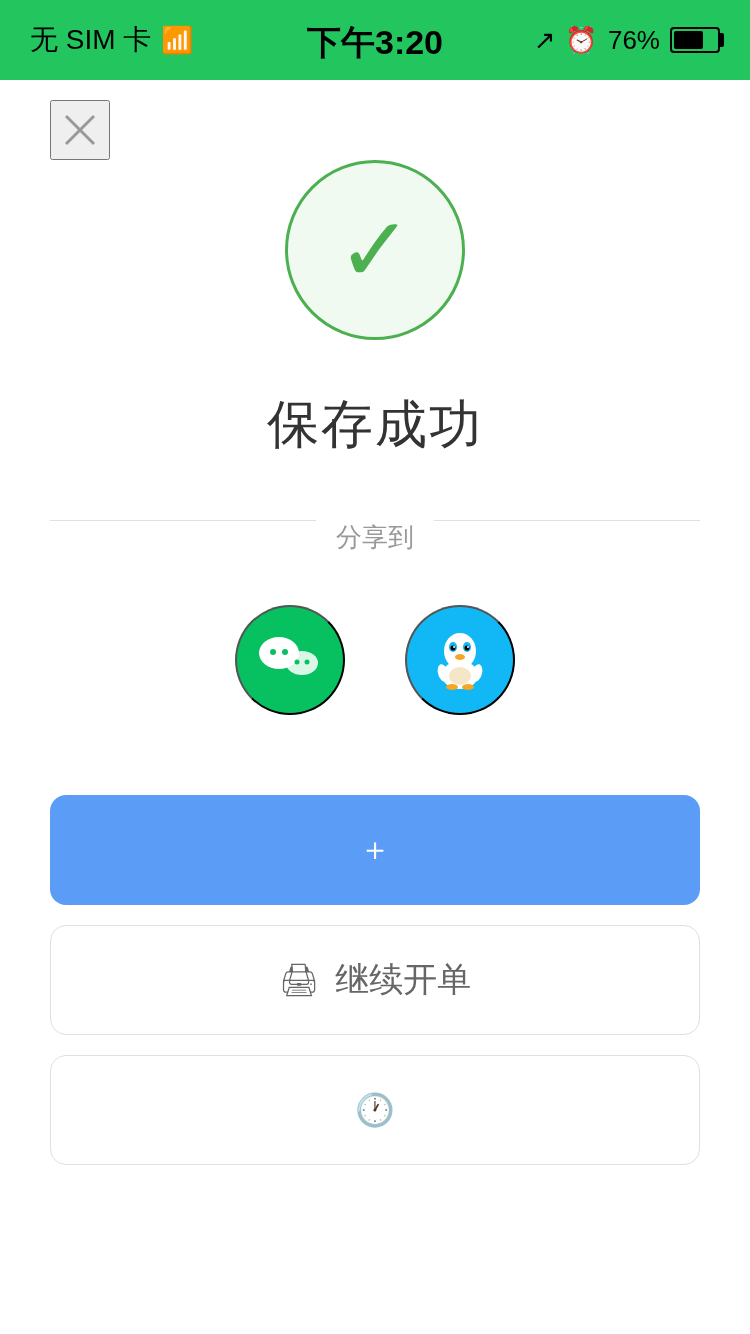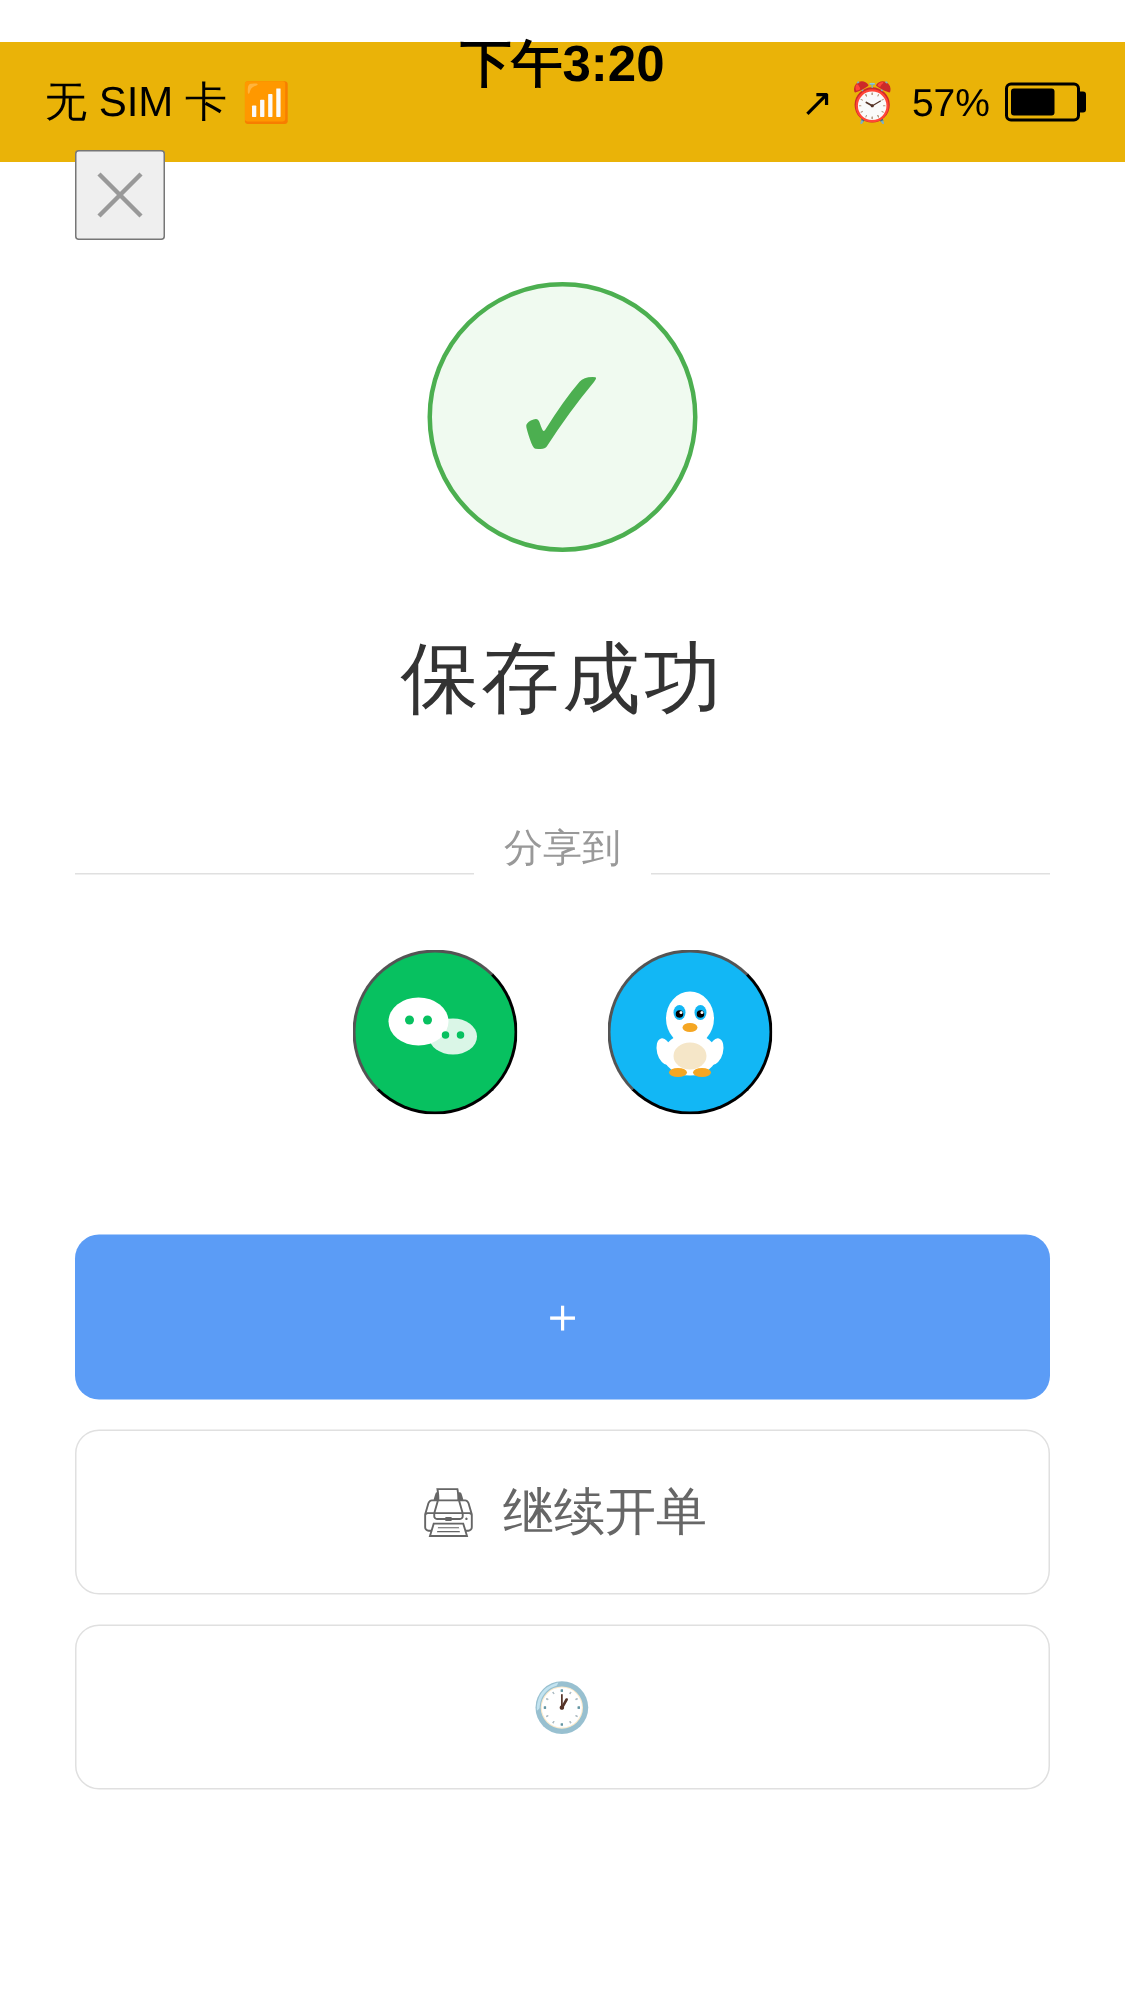--- a/index.html
+++ b/index.html
@@ -19,22 +19,21 @@
     }
 
     
     .status-bar {
       width: 100%;
       height: 80px;
       display: flex;
       align-items: center;
       justify-content: space-between;
       padding: 11px 30px;
-      background: #eab308;
-      margin-top: 28px;
+      background: #22c55e;
     }
 
     .status-left {
       display: flex;
       align-items: center;
       gap: 10px;
       font-size: 28px;
       color: #000;
       font-weight: 500;
     }
@@ -145,21 +144,21 @@
       color: #333;
       font-weight: 400;
       margin-bottom: 60px;
       letter-spacing: 2px;
     }
 
     
     .share-divider {
       width: 100%;
       display: flex;
-      align-items: flex-end;
+      align-items: flex-start;
       padding: 0 50px;
       margin-bottom: 50px;
     }
 
     .divider-line {
       flex: 1;
       height: 1px;
       background: #e0e0e0;
     }
 
@@ -244,21 +243,21 @@
 
 <div class="status-bar">
   <div class="status-left">
     <span>无 SIM 卡</span>
     <span class="wifi-icon">📶</span>
   </div>
   <div class="status-center">下午3:20</div>
   <div class="status-right">
     <span>↗</span>
     <span>⏰</span>
-    <span>57%</span>
+    <span>76%</span>
     <span class="battery-icon">
       <span class="battery-fill"></span>
     </span>
   </div>
 </div>
 
 <button class="close-btn" aria-label="关闭">
   <svg class="close-icon-svg" viewBox="0 0 36 36">
     <line x1="4" y1="4" x2="32" y2="32"></line>
     <line x1="32" y1="4" x2="4" y2="32"></line>

